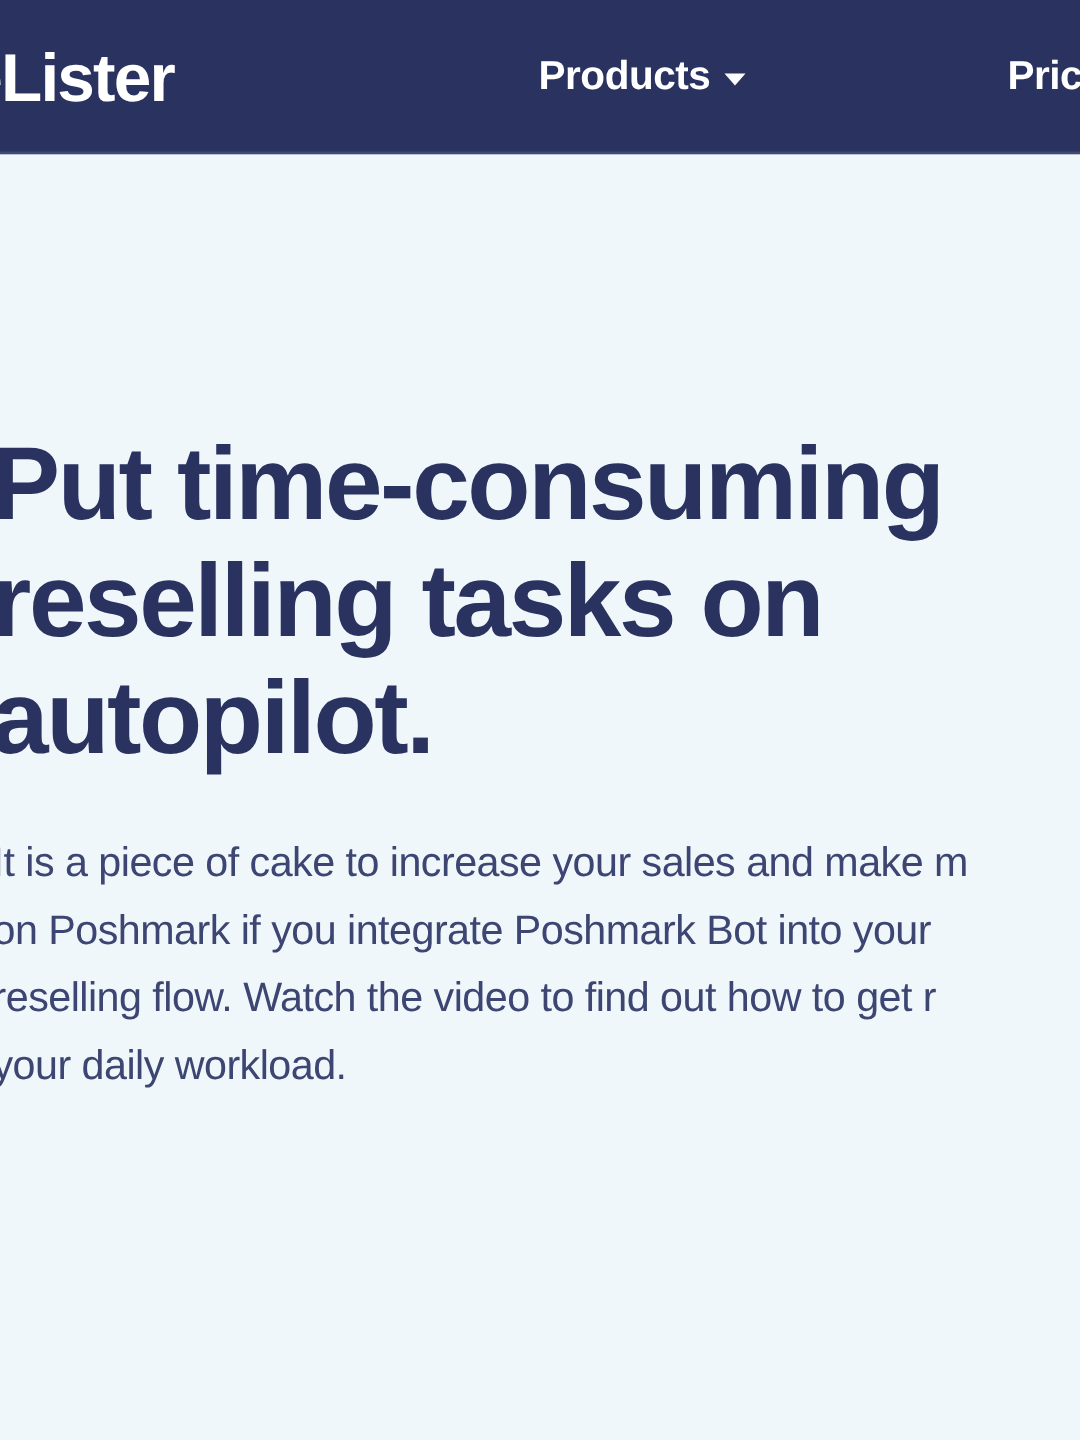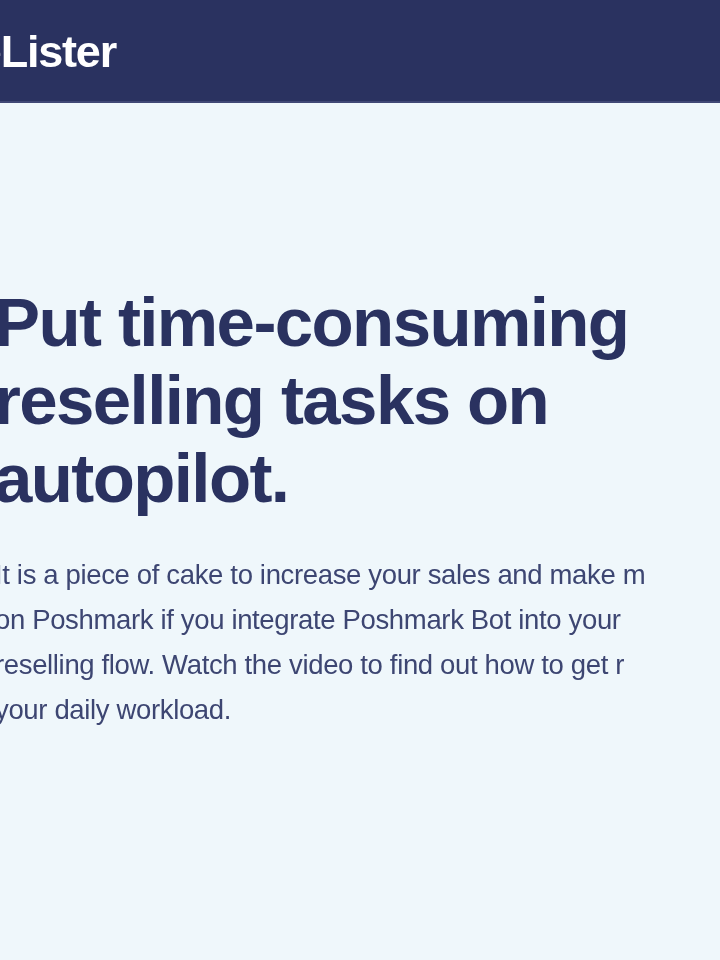--- a/index.html
+++ b/index.html
@@ -108,20 +108,32 @@
 </head>
 <body>
 
 <div class="page">
 
   <header class="site-header">
     <div class="header-inner">
 
       <a class="brand-logo">meLister</a>
 
+      <nav class="nav-list">
+
+        <div class="nav-item">
+          <span>Products</span>
+          <span class="caret-down"></span>
+        </div>
+
+        <div class="nav-item">
+          <span>Pric</span>
+        </div>
+
+      </nav>
 
       <div class="header-edge"></div>
     </div>
   </header>
 
   <section class="hero">
 
     <h1 class="hero-heading">
       <span class="hl">Put time-consuming</span>
       <span class="hl">reselling tasks on</span>

